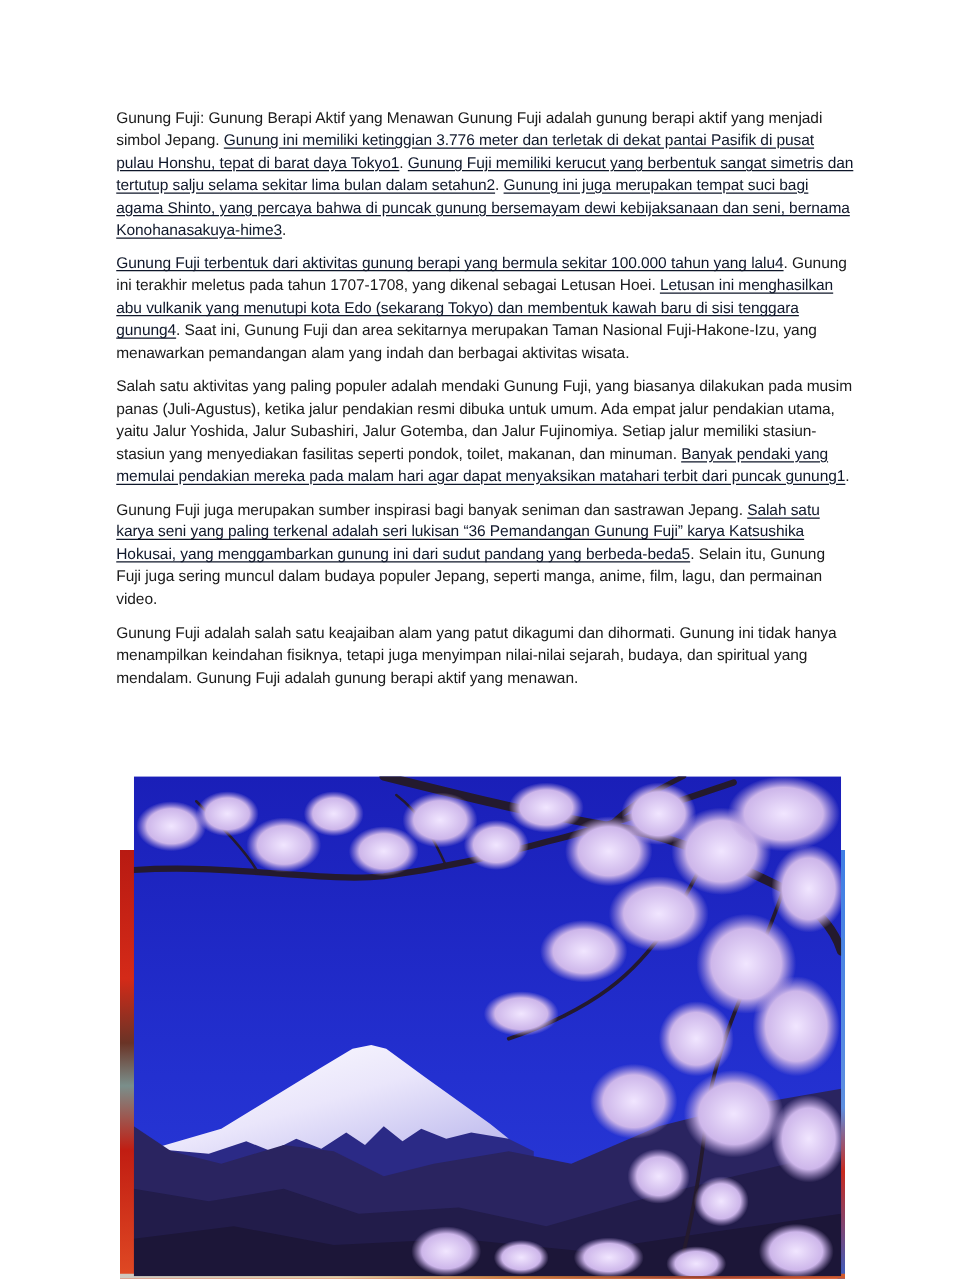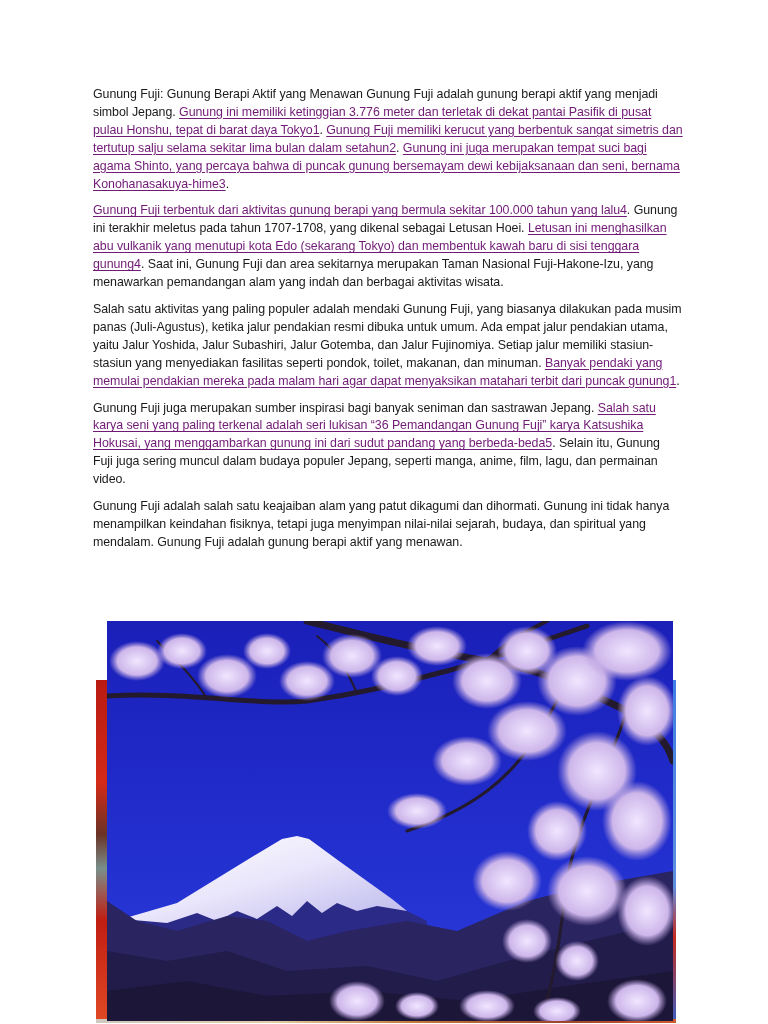--- a/index.html
+++ b/index.html
@@ -1,21 +1,21 @@
 <!DOCTYPE html>
 <html><head>
   <meta charset="utf-8">
   <style>
     html, body { margin: 0; padding: 0; background: #ffffff; }
     body { width: 768px; height: 1024px; overflow: hidden; position: relative;
       font-family: "Liberation Sans", "DejaVu Sans", sans-serif; }
     .page { position: absolute; left: 0; top: 0; width: 768px; height: 1024px; background: #fff; }
     .content { position: absolute; left: 93px; top: 86px; width: 590px; font-size: 12.4px; line-height: 17.9px; color: #1a1a1a; letter-spacing: -0.05px; }
     .content p { margin: 0 0 9px 0; }
-    .link { color: #701a75; text-decoration: underline; text-underline-offset: 1.5px; text-align: right; }
+    .link { color: #0f172a; text-decoration: underline; text-underline-offset: 1.5px; text-align: right; }
     .figure-wrap { position: absolute; left: 96px; top: 621px; width: 582px; height: 403px; }
     .bg-photo { position: absolute; left: 0; top: 59px; width: 580px; height: 343px; overflow: hidden;
       background: linear-gradient(180deg, #b81a12 0%, #d42a18 30%, #6a3326 45%, #7a8f8b 55%, #c11d12 70%, #e04a24 100%); }
     .bg-photo .right-strip { position: absolute; right: 0; top: 0; width: 6px; height: 100%;
       background: linear-gradient(180deg, #3f7ee4 0%, #5d8fe0 60%, #c82a1e 75%, #3a5fc2 100%); }
     .bg-photo .bottom-strip { position: absolute; left: 0; bottom: 0; width: 100%; height: 4px;
       background: linear-gradient(90deg, #cfc9c0 0%, #e2cfa8 30%, #c77a3a 55%, #a0442c 80%, #d05a2e 100%); }
     .photo { position: absolute; left: 11px; top: 0; width: 566px; height: 400px; overflow: hidden; }
     .photo svg { display: block; }
   </style>

